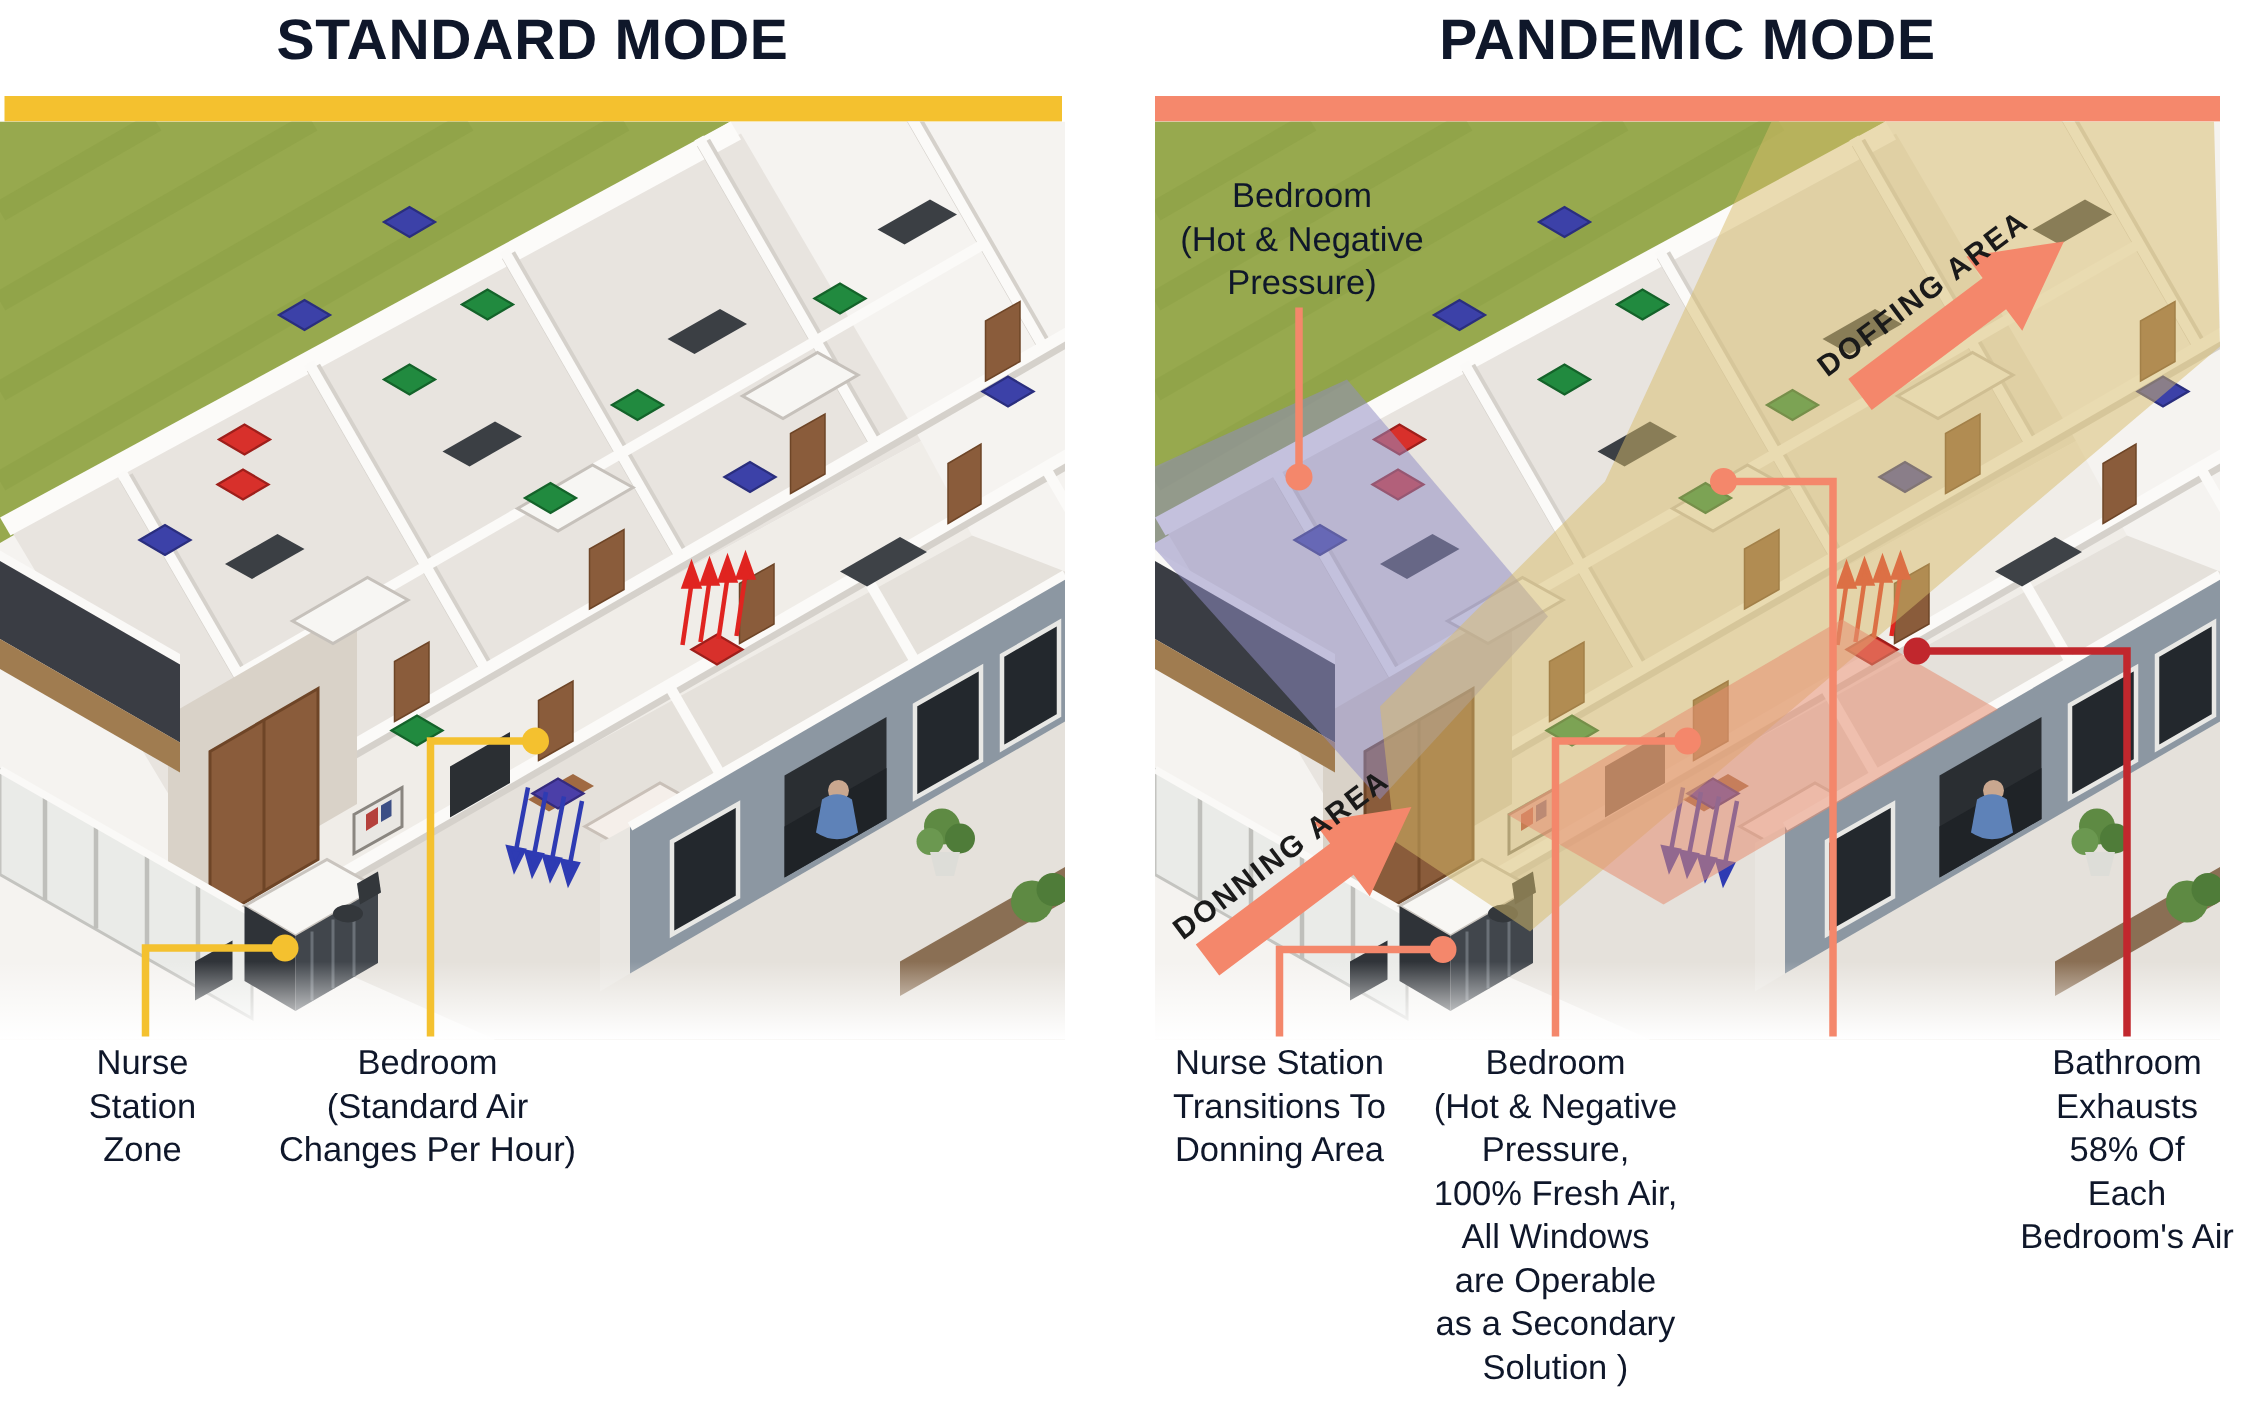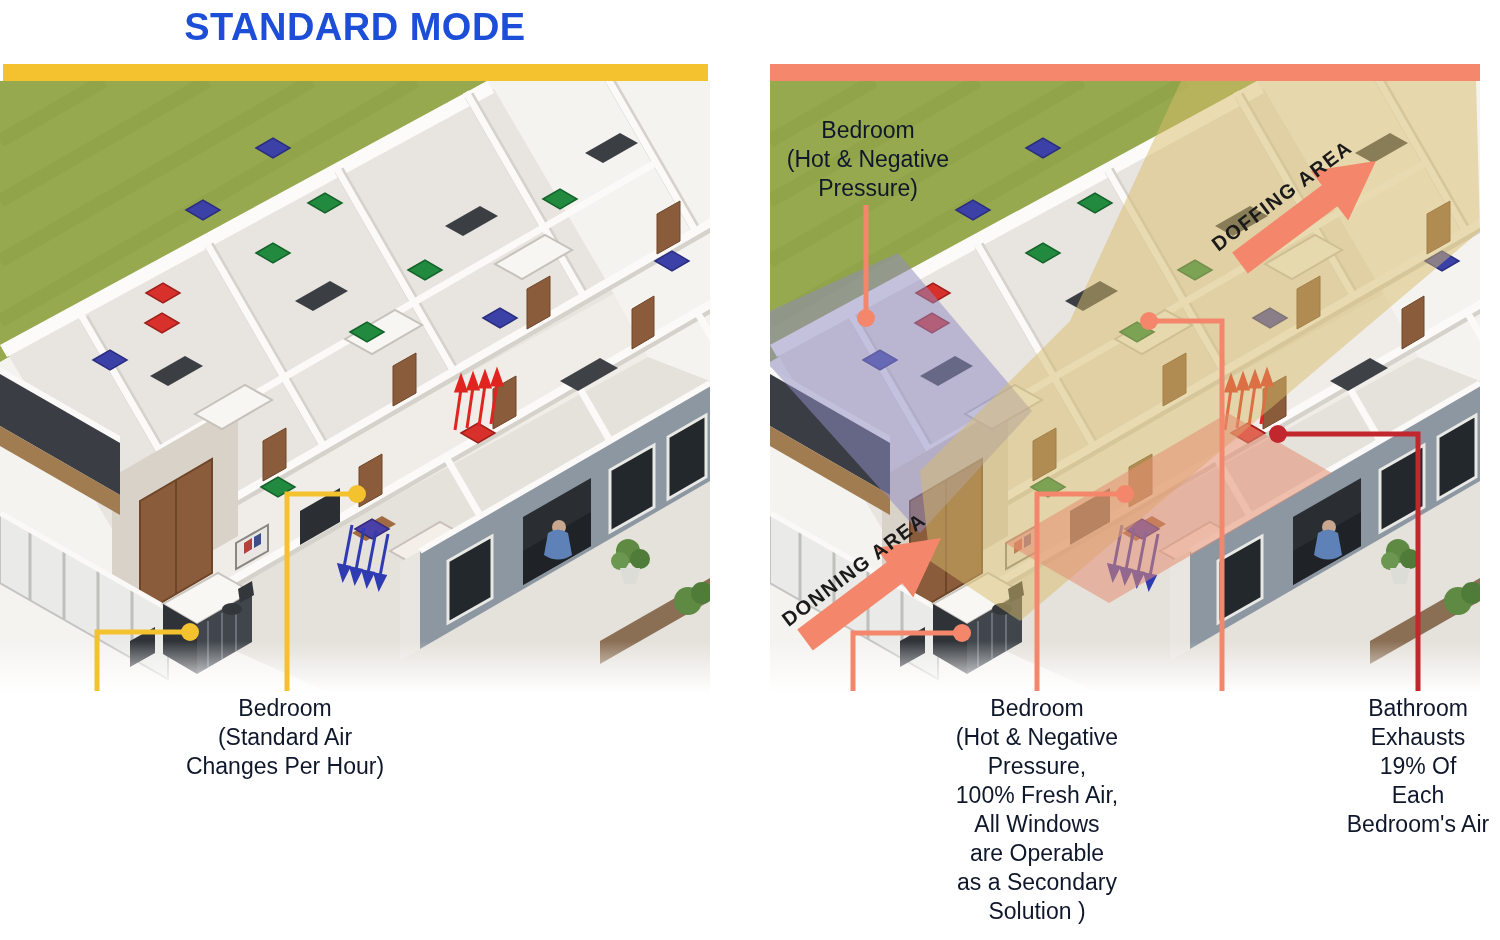--- a/index.html
+++ b/index.html
@@ -1,20 +1,20 @@
 <!DOCTYPE html>
 <html><head>
 <meta charset="utf-8">
 <style>
   html,body{margin:0;padding:0;background:#ffffff;}
   .canvas{position:relative;width:1500px;height:940px;background:#ffffff;overflow:hidden;
           font-family:"Liberation Sans", sans-serif;color:#1a1a1a;}
   .panel{position:absolute;top:0;width:710px;height:940px;}
   .panel-title{position:absolute;top:6px;left:0;width:100%;margin:0;text-align:center;
-               font-size:38px;font-weight:bold;letter-spacing:.5px;color:#1d4ed8;}
+               font-size:38px;font-weight:bold;letter-spacing:.5px;color:#0f172a;}
   .accent-bar{position:absolute;top:64px;height:17px;}
   .scene{position:absolute;top:81px;left:0;}
   .callout{position:absolute;transform:translateX(-50%);white-space:pre-line;text-align:center;
            font-size:23px;line-height:29px;color:#0f172a;}
   .callout.top-callout{font-size:23px;}
 </style>
 </head>
 <body>
 
 <div class="canvas">
@@ -226,26 +226,30 @@
       <g stroke="#F4C12F" stroke-width="5" fill="none">
         <polyline points="190,551 97,551 97,610"></polyline>
         <polyline points="357,413 287,413 287,610"></polyline>
       </g>
       <g fill="#F4C12F">
         <circle cx="190" cy="551" r="9"></circle>
           <circle cx="357" cy="413" r="9"></circle>
       </g>
     </svg>
 
+    <div class="callout" style="left:95px;top:694px;width:130px;">Nurse
+Station
+Zone</div>
     <div class="callout" style="left:285px;top:694px;width:230px;">Bedroom
 (Standard Air
 Changes Per Hour)</div>
   </section>
 
   <section class="panel" style="left:770px;">
+    <h1 class="panel-title">PANDEMIC MODE</h1>
     <div class="accent-bar" style="left:0;width:710px;background:#F5886C;"></div>
 
     <svg class="scene" width="710" height="612" viewBox="0 0 710 612">
       <use href="#bld"></use>
 
       <polygon points="0,230 128,172 262,330 150,452 0,285" fill="#8F8CC4" opacity="0.52"></polygon>
       <polygon points="150,390 300,240 411,0 706,0 710,150 250,540 160,480" fill="#D7BC69" opacity="0.5"></polygon>
       <polygon points="235,462 458,332 562,392 339,522" fill="#E68E71" opacity="0.55"></polygon>
 
       <use href="#blockArrow" transform="translate(470,182) rotate(-36.9)" fill="#F4876B"></use>
@@ -269,27 +273,30 @@
       <g>
         <polyline points="508,353 648,353 648,610" stroke="#C1272D" stroke-width="5" fill="none"></polyline>
         <circle cx="508" cy="353" r="9" fill="#C1272D"></circle>
       </g>
     </svg>
 
     <div class="callout top-callout" style="left:98px;top:116px;width:210px;">Bedroom
 (Hot &amp; Negative
 Pressure)</div>
 
+    <div class="callout" style="left:83px;top:694px;width:200px;">Nurse Station
+Transitions To
+Donning Area</div>
     <div class="callout" style="left:267px;top:694px;width:210px;">Bedroom
 (Hot &amp; Negative
 Pressure,
 100% Fresh Air,
 All Windows
 are Operable
 as a Secondary
 Solution )</div>
     <div class="callout" style="left:648px;top:694px;width:165px;">Bathroom
 Exhausts
-19% Of
+58% Of
 Each
 Bedroom's Air</div>
   </section>
 </div>
 
 </body></html>

